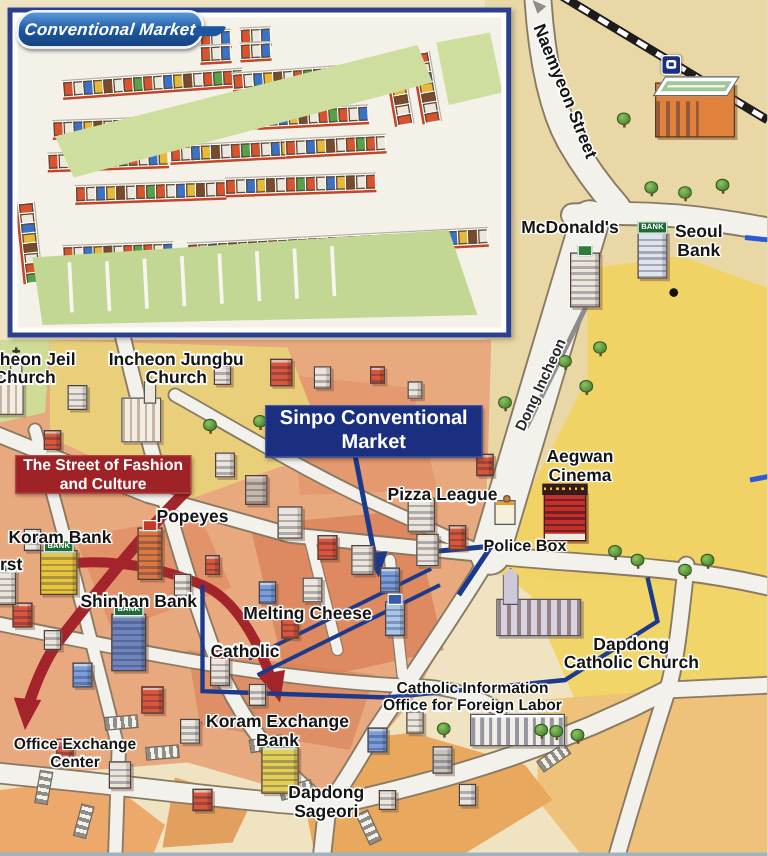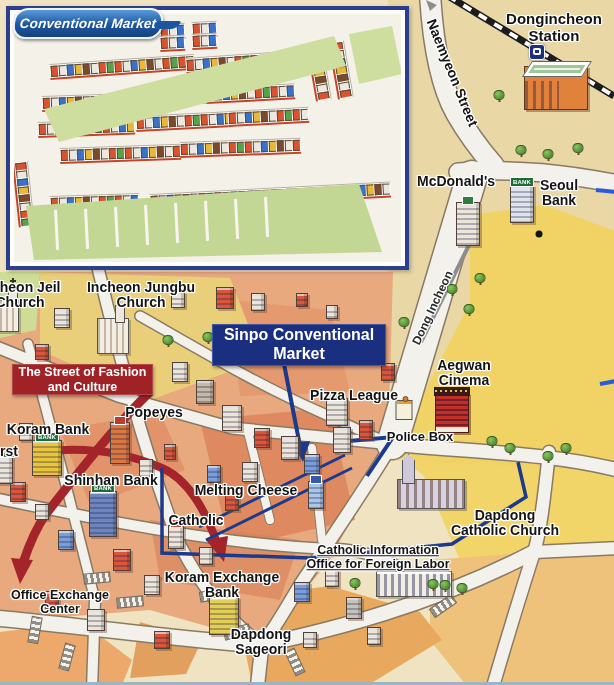--- a/index.html
+++ b/index.html
@@ -324,42 +324,40 @@
       <div class="icon icon-tree" style="left: 548px; top: 456px; transform: translate(-50%, -50%);"></div>
       <div class="icon icon-tree" style="left: 566px; top: 448px; transform: translate(-50%, -50%);"></div>
       <div class="icon icon-tree" style="left: 355px; top: 583px; transform: translate(-50%, -50%);"></div>
       <div class="icon icon-tree" style="left: 445px; top: 585px; transform: translate(-50%, -50%);"></div>
       <div class="icon icon-tree" style="left: 462px; top: 588px; transform: translate(-50%, -50%);"></div>
       <div class="icon icon-tree" style="left: 433px; top: 584px; transform: translate(-50%, -50%);"></div>
       <div class="icon icon-tree" style="left: 168px; top: 340px; transform: translate(-50%, -50%);"></div>
       <div class="icon icon-tree" style="left: 208px; top: 337px; transform: translate(-50%, -50%);"></div>
     </div>
   <div id="labels">
-      <div class="map-label" style="left: 554px; top: 27px; font-size: 15px; transform: translate(-50%, -50%);">Dongincheon
-Station</div>
       <div class="map-label" style="left: 452px; top: 73px; font-size: 14px; transform: translate(-50%, -50%) rotate(68deg);">Naemyeon Street</div>
       <div class="map-label" style="left: 456px; top: 182px; font-size: 14px; transform: translate(-50%, -50%);">McDonald's</div>
       <div class="map-label" style="left: 559px; top: 193px; font-size: 14px; transform: translate(-50%, -50%);">Seoul
 Bank</div>
       <div class="map-label" style="left: 433px; top: 308px; font-size: 12px; font-weight: 600; color: rgb(42, 42, 42); transform: translate(-50%, -50%) rotate(-65deg);">Dong Incheon</div>
       <div class="map-label" style="left: 20px; top: 295px; font-size: 14px; transform: translate(-50%, -50%);">Incheon Jeil
 Church</div>
       <div class="map-label" style="left: 141px; top: 295px; font-size: 14px; transform: translate(-50%, -50%);">Incheon Jungbu
 Church</div>
       <div class="map-label" style="left: 464px; top: 373px; font-size: 14px; transform: translate(-50%, -50%);">Aegwan
 Cinema</div>
       <div class="map-label" style="left: 354px; top: 396px; font-size: 14px; transform: translate(-50%, -50%);">Pizza League</div>
       <div class="map-label" style="left: 420px; top: 437px; font-size: 13px; transform: translate(-50%, -50%);">Police Box</div>
       <div class="map-label" style="left: 154px; top: 413px; font-size: 14px; transform: translate(-50%, -50%);">Popeyes</div>
       <div class="map-label" style="left: 48px; top: 430px; font-size: 14px; transform: translate(-50%, -50%);">Koram Bank</div>
       <div class="map-label" style="left: 9px; top: 452px; font-size: 14px; transform: translate(-50%, -50%);">rst</div>
       <div class="map-label" style="left: 111px; top: 481px; font-size: 14px; transform: translate(-50%, -50%);">Shinhan Bank</div>
       <div class="map-label" style="left: 246px; top: 491px; font-size: 14px; transform: translate(-50%, -50%);">Melting Cheese</div>
       <div class="map-label" style="left: 196px; top: 521px; font-size: 14px; transform: translate(-50%, -50%);">Catholic</div>
-      <div class="map-label" style="left: 378px; top: 558px; font-size: 12.5px; transform: translate(-50%, -50%); text-decoration: underline;">Catholic Information
+      <div class="map-label" style="left: 378px; top: 558px; font-size: 12.5px; transform: translate(-50%, -50%);">Catholic Information
 Office for Foreign Labor</div>
       <div class="map-label" style="left: 505px; top: 523px; font-size: 14px; transform: translate(-50%, -50%);">Dapdong
 Catholic Church</div>
       <div class="map-label" style="left: 222px; top: 585px; font-size: 14px; transform: translate(-50%, -50%);">Koram Exchange
 Bank</div>
       <div class="map-label" style="left: 60px; top: 603px; font-size: 12.5px; transform: translate(-50%, -50%);">Office Exchange
 Center</div>
       <div class="map-label" style="left: 261px; top: 642px; font-size: 14px; transform: translate(-50%, -50%);">Dapdong
 Sageori</div>
     </div>

